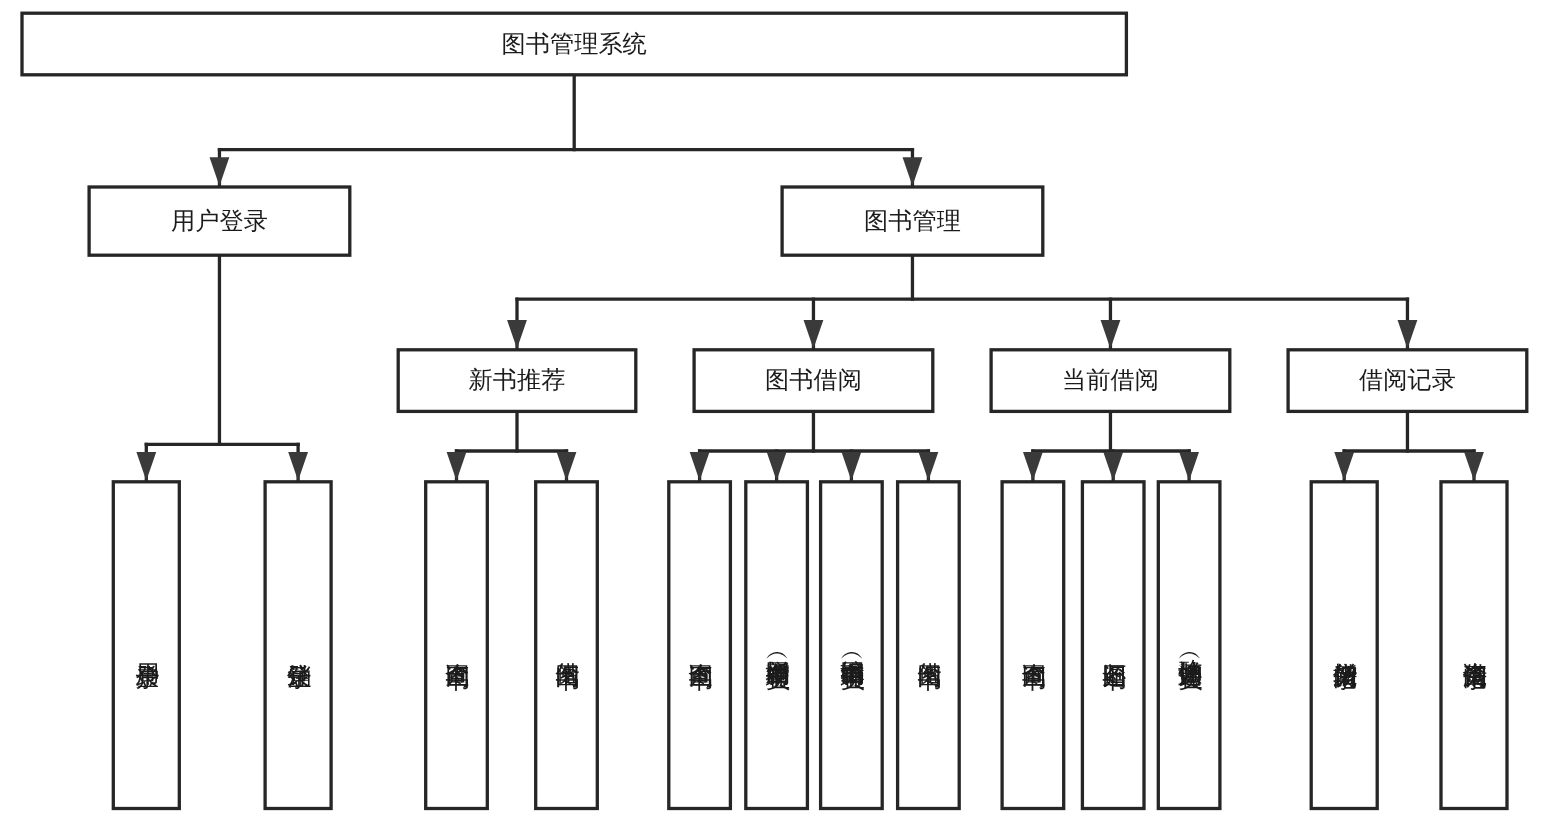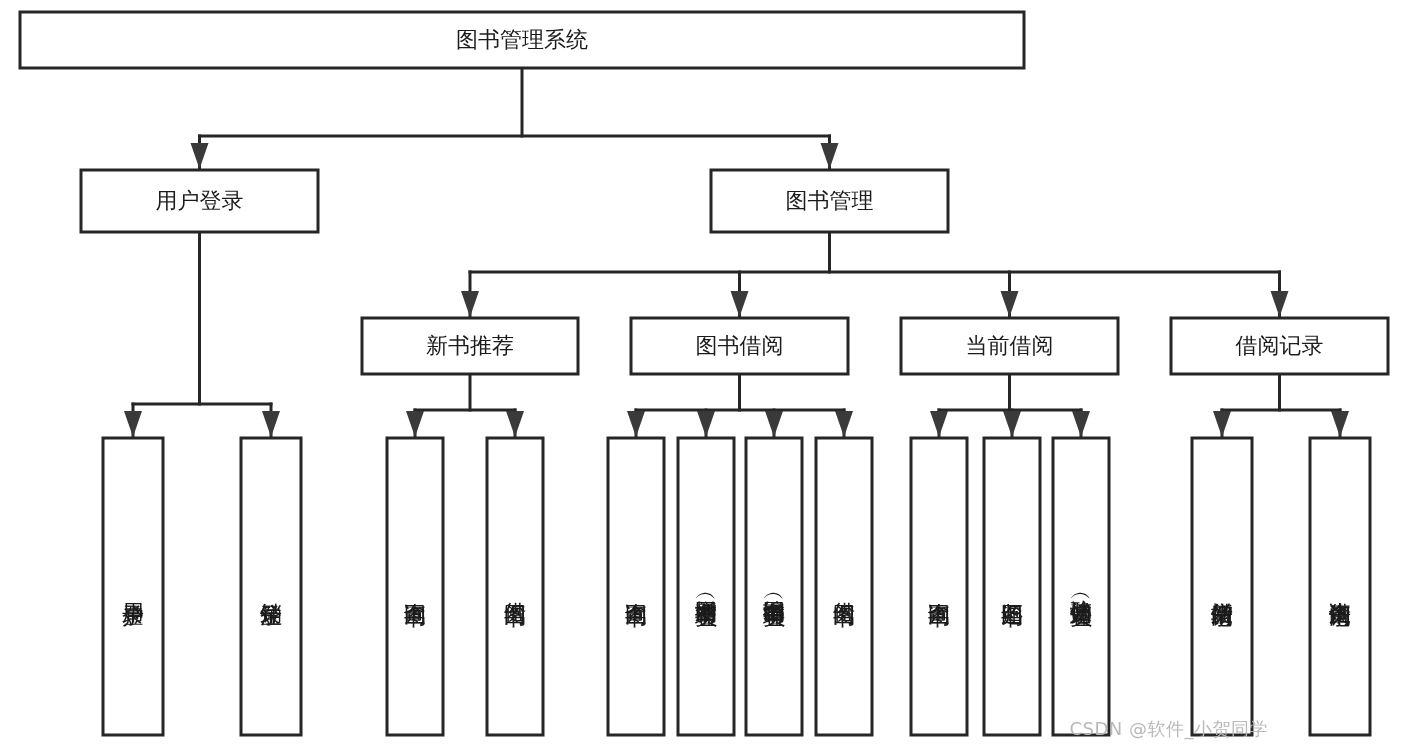--- a/index.html
+++ b/index.html
@@ -207,15 +207,14 @@
         <div class="vlabel">确认归还（管理员）</div>
       </div>
       <div class="vlabel-wrap" style="left: 1192px; top: 438px; width: 60px; height: 297px;">
         <div class="vlabel">新增借阅记录</div>
       </div>
       <div class="vlabel-wrap" style="left: 1310px; top: 438px; width: 60px; height: 297px;">
         <div class="vlabel">查询借阅记录</div>
       </div>
     </div>
 
-  <div class="watermark">CSDN @软件_小贺同学</div>
 
 </div>
 
 </body></html>

